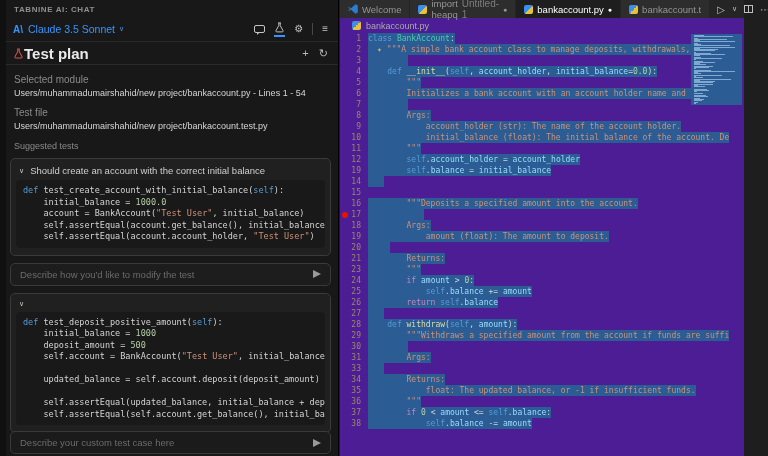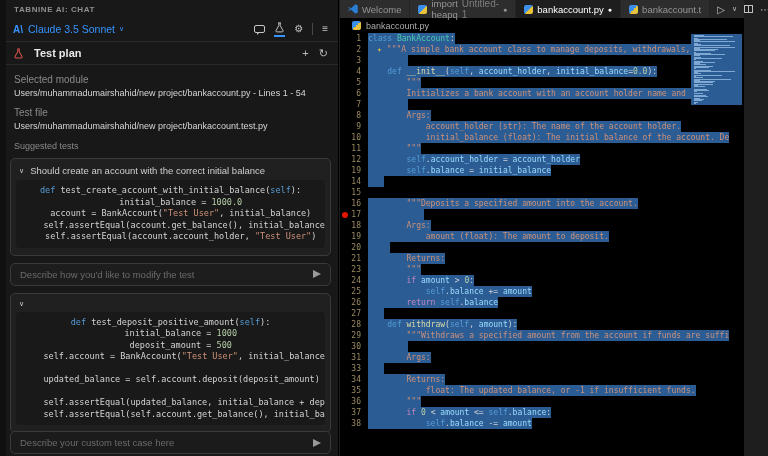--- a/index.html
+++ b/index.html
@@ -20,56 +20,56 @@
   .hicon { color:#c5c5c5; font-size:10px; line-height:12px; display:inline-flex;
            align-items:center; justify-content:center; height:16px; }
   .hicon.active { border-bottom:2px solid #3794ff; padding-bottom:1px; }
   .comment-glyph { width:11px; height:8px; border:1px solid #c5c5c5; border-radius:2px;
                    position:relative; }
   .comment-glyph::after { content:""; position:absolute; left:2px; bottom:-3px;
                    border-left:3px solid #c5c5c5; border-bottom:3px solid transparent; }
   .vsep { width:1px; height:12px; background:#474747; }
   .testplan-row { display:flex; align-items:center; height:24px; padding:0 10px 0 7px;
                   border-top:1px solid #2a2a2a; border-bottom:1px solid #2a2a2a; }
-  .testplan-label { color:#e9e9e9; font-size:11px; font-weight:bold; margin-left:10px; }
+  .testplan-label { color:#e9e9e9; font-size:15px; font-weight:bold; margin-left:0; }
   .tp-icons { margin-left:auto; display:flex; gap:10px; color:#bdbdbd; font-size:11px; }
   .meta { padding:9px 10px 0 8px; }
   .meta-label { color:#8a8a8a; font-size:10px; }
   .meta-value { color:#d6d6d6; font-size:9px; margin-top:3px; }
   .sug-label { color:#8a8a8a; font-size:9px; padding:10px 0 0 8px; }
 
   .card { margin:7px 7px 0 4px; border:1px solid #3a3a3a; border-radius:5px;
           background:#202020; overflow:hidden; }
   .card-head { display:flex; align-items:center; gap:6px; padding:6px 8px 4px 8px;
                color:#cfcfcf; font-size:9.5px; }
   .chev { color:#cccccc; font-size:7px; }
   .card-code { margin:0 5px 7px 5px; background:#191919; border-radius:4px;
                padding:5px 7px; font-family:"DejaVu Sans Mono", monospace;
                font-size:8.5px; line-height:11.5px; white-space:pre; overflow:hidden;
-               color:#d4d4d4;text-align:center; }
+               color:#d4d4d4; }
   .modify-input, .bottom-input { margin:7px 7px 0 4px; height:23px; border:1px solid #3a3a3a;
                border-radius:5px; background:#1d1d1d; display:flex; align-items:center;
                padding:0 9px; }
   .bottom-input { position:absolute; left:4px; right:7px; bottom:2px; margin:0;
                background:#1b1b1b; }
   .ph-input { flex:1; background:transparent; border:none; outline:none;
               color:#cccccc; font-size:9.5px; font-family:"Liberation Sans",sans-serif; }
   .ph-input::placeholder { color:#6b6b6b; }
   .send { width:0; height:0; border-left:8px solid #9a9a9a;
           border-top:4px solid transparent; border-bottom:4px solid transparent; }
 
   
   .tk-kw { color:#569cd6; } .tk-ctl { color:#c586c0; } .tk-cls { color:#4ec9b0; }
   .tk-fn { color:#dcdcaa; } .tk-doc { color:#ce9178; } .tk-str { color:#ce9178; }
   .tk-var { color:#9cdcfe; } .tk-num { color:#b5cea8; } .tk-pl { color:#d4d4d4; }
   .tk-self { color:#569cd6; } .tk-op { color:#d4d4d4; }
 
   
   .editor { position:absolute; left:340px; top:0; width:404px; height:456px;
-            background:#000000; }
+            background:#4c1d95; }
   .tabbar { display:flex; height:18px; background:#252526; align-items:stretch; }
   .tab { display:flex; align-items:center; gap:4px; padding:0 8px; font-size:9.5px;
          color:#969696; background:#2d2d2d; border-right:1px solid #252526; }
   .tab.active { background:#1e1e1e; color:#ffffff; }
   .tab .dot { font-size:7px; }
   .tab .sub { font-size:10px; color:#7d7d7d; }
   .py-icon { width:9px; height:9px; border-radius:2px;
              background:linear-gradient(135deg,#3b8eea 50%,#e8c23a 50%); flex:0 0 auto; }
   .vsc-icon svg { display:block; }
   .tab-actions { margin-left:auto; display:flex; align-items:center; gap:7px;

